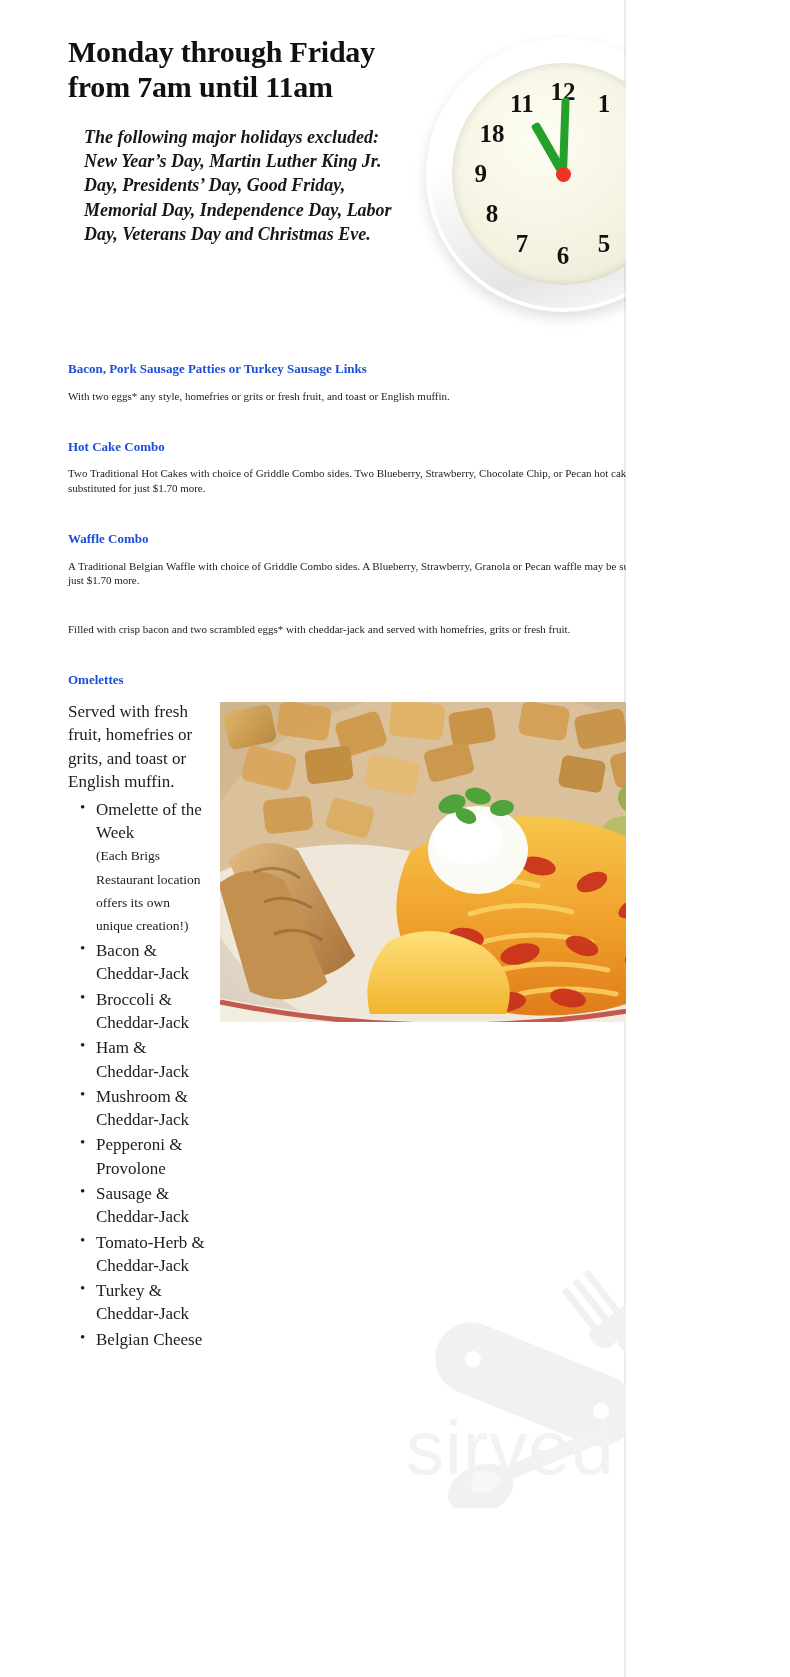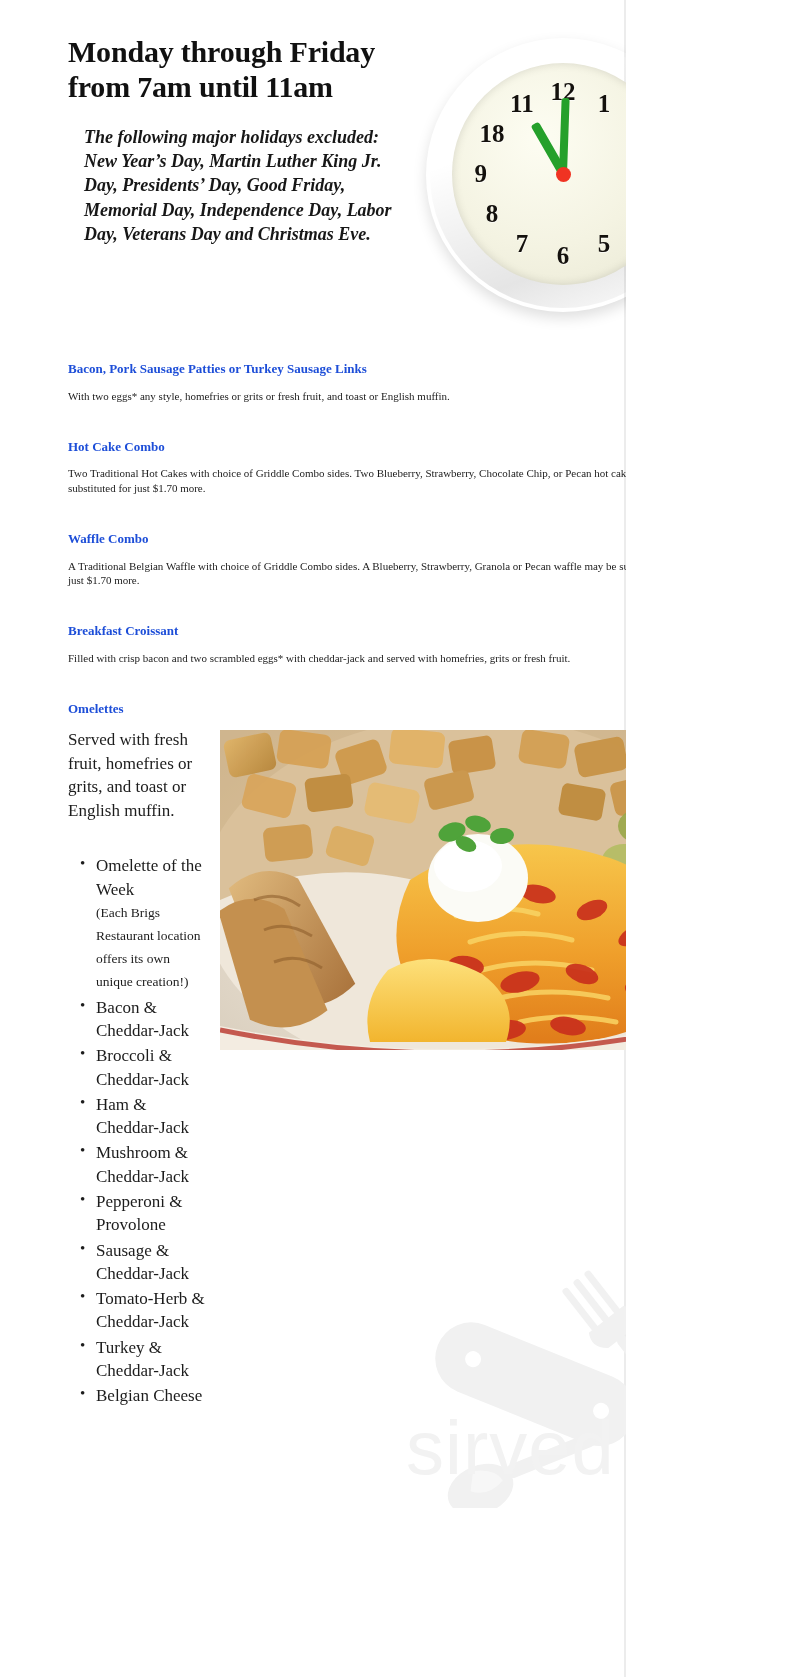--- a/index.html
+++ b/index.html
@@ -169,21 +169,21 @@
   .omelettes-body {
     position: relative;
     min-height: 530px;
   }
   .omelettes-left {
     width: 140px;
   }
   .omelettes-intro {
     font-size: 17px;
     line-height: 1.38;
-    margin: 0 0 32px 0;
+    margin: 0 0 4px 0;
     color: #1c1c1c;
   }
   ul.omelette-list {
     margin: 0;
     padding-left: 28px;
     list-style: none;
   }
   ul.omelette-list li {
     position: relative;
     font-size: 17px;
@@ -289,21 +289,20 @@
       <h2 class="section-title">Hot Cake Combo</h2>
       <p class="section-desc">Two Traditional Hot Cakes with choice of Griddle Combo sides. Two Blueberry, Strawberry, Chocolate Chip, or Pecan hot cakes may be substituted for just $1.70 more.</p>
     </div>
 
     <div class="section">
       <h2 class="section-title">Waffle Combo</h2>
       <p class="section-desc">A Traditional Belgian Waffle with choice of Griddle Combo sides. A Blueberry, Strawberry, Granola or Pecan waffle may be substituted for just $1.70 more.</p>
     </div>
 
     <div class="section">
-      <h2 class="section-title">Breakfast Croissant</h2>
       <p class="section-desc">Filled with crisp bacon and two scrambled eggs* with cheddar-jack and served with homefries, grits or fresh fruit.</p>
     </div>
 
     <div class="section">
       <h2 class="section-title">Omelettes</h2>
 
       <div class="omelettes-body">
 
         <div class="omelettes-left">
           <p class="omelettes-intro">Served with fresh fruit, homefries or grits, and toast or English muffin.</p>

